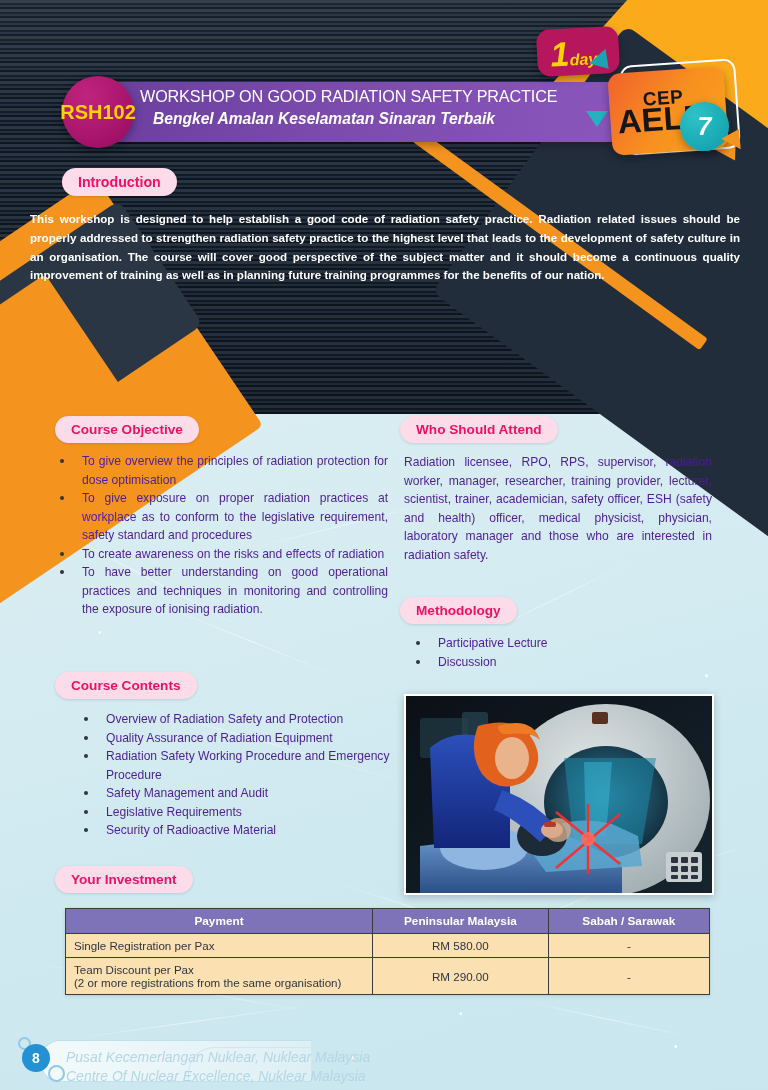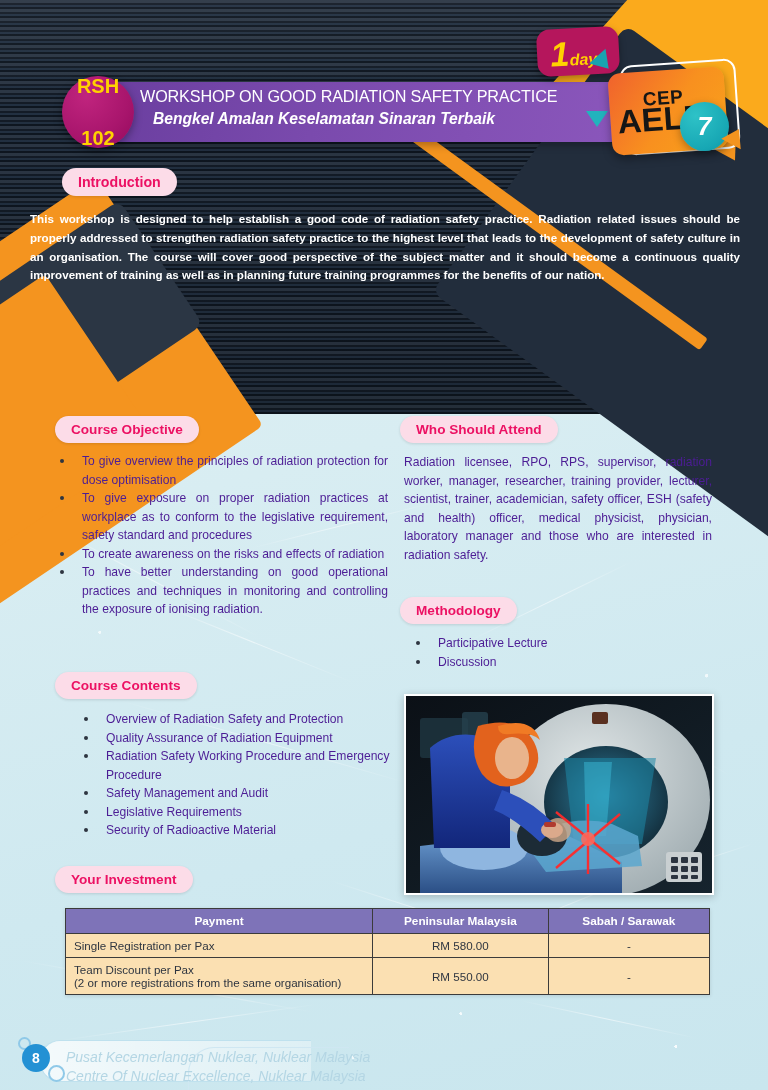--- a/index.html
+++ b/index.html
@@ -196,21 +196,21 @@
     position:absolute;right:7px;top:29px;width:0;height:0;
     border-left:11px solid transparent;border-right:11px solid transparent;
     border-bottom:16px solid #22b3bd;transform:rotate(180deg);
   }
 
   
   .code-circle{
     position:absolute;left:62px;top:76px;width:72px;height:72px;
     border-radius:50%;
     background:radial-gradient(circle at 34% 28%,#c0247e 0%,#a8156c 60%,#93095c 100%);
-    display:flex;flex-direction:column;align-items:center;justify-content:space-between;
+    display:flex;flex-direction:row;align-items:center;justify-content:center;
     z-index:5;line-height:1.02;
     box-shadow:0 3px 9px rgba(0,0,0,.35);
   }
   .code-circle span{color:#ffd200;font-size:20px;font-weight:bold;}
 
   
   .pill{
     position:absolute;
     background:#fcdce8;
     border-radius:16px;
@@ -511,21 +511,21 @@
             <div>Single Registration per Pax</div>
           </td>
           <td class="ctr">RM 580.00</td>
           <td class="ctr">-</td>
         </tr>
         <tr>
           <td>
             <div>Team Discount per Pax</div>
             <div>(2 or more registrations from the same organisation)</div>
           </td>
-          <td class="ctr">RM 550.00</td>
+          <td class="ctr">RM 290.00</td>
           <td class="ctr">-</td>
         </tr>
       </tbody>
   </table>
 
   <div class="footer-band">
     <div class="footer-pill"></div>
     <div class="footer-pill2"></div>
     <div class="ring-a"></div>
     <div class="ring-b"></div>

